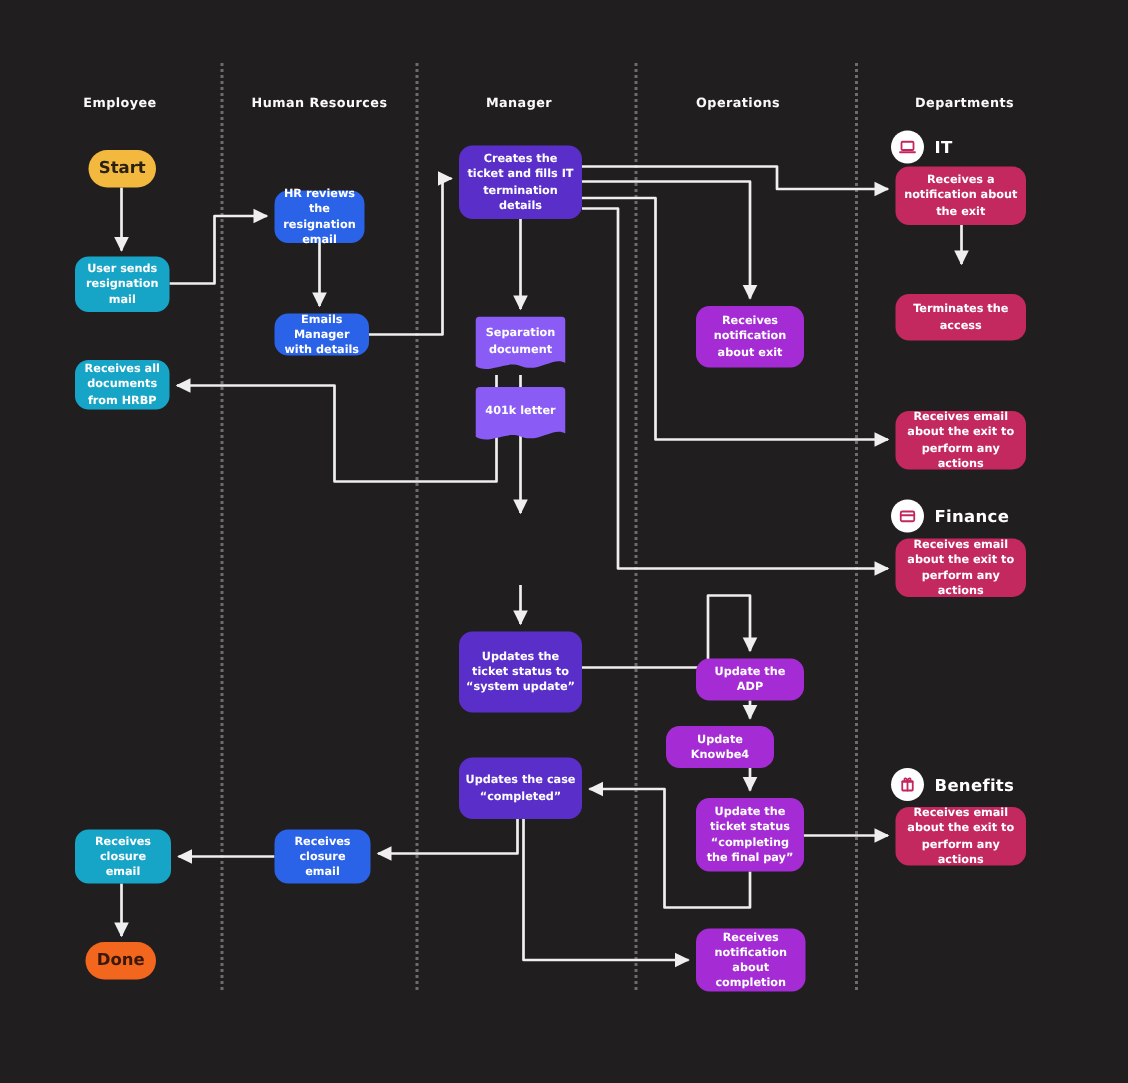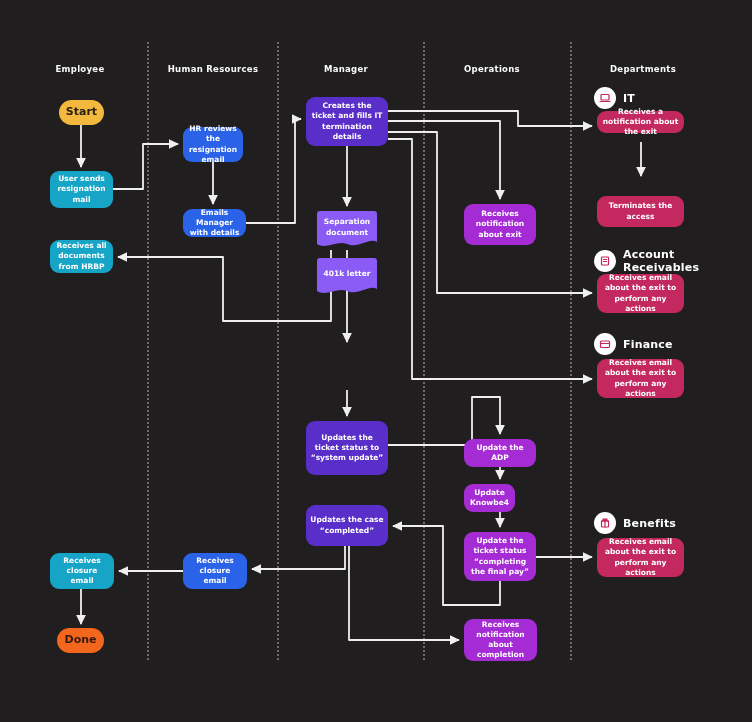--- a/index.html
+++ b/index.html
@@ -137,56 +137,47 @@
   <div class="node violet" style="left:306px;top:505px;width:82px;height:41px">
     <span>Updates the case “completed”</span>
   </div>
 
   <div class="node ops" style="left:464px;top:204px;width:72px;height:41px">
     <span>Receives notification about exit</span>
   </div>
   <div class="node ops" style="left:464px;top:439px;width:72px;height:28px">
     <span>Update the ADP</span>
   </div>
-  <div class="node ops" style="left:464px;top:484px;width:51px;height:28px">
+  <div class="node ops" style="left:444px;top:484px;width:72px;height:28px">
     <span>Update Knowbe4</span>
   </div>
   <div class="node ops" style="left:464px;top:532px;width:72px;height:49px">
     <span><span>Update the ticket status</span>
       <span class="b">“completing the final pay”</span></span>
   </div>
   <div class="node ops" style="left:464px;top:619px;width:73px;height:42px">
     <span>Receives notification about completion</span>
   </div>
 
   <div class="dept-header" style="left:594px;top:87px">
     <span class="dept-icon">
       <svg width="12" height="12" viewBox="0 0 24 24" fill="none" stroke="#c3255f" stroke-width="2.4" stroke-linecap="round">
         <rect x="4" y="5" width="16" height="11" rx="1.5"></rect>
           <path d="M2 19 H22"></path>
       </svg>
     </span>
     <span class="dept-title">IT</span>
   </div>
-  <div class="node pink" style="left:597px;top:111px;width:87px;height:22px">
+  <div class="node pink" style="left:597px;top:111px;width:87px;height:39px">
     <span>Receives a notification about the exit</span>
   </div>
   <div class="node pink" style="left:597px;top:196px;width:87px;height:31px">
     <span>Terminates the access</span>
   </div>
 
-  <div class="dept-header" style="left:594px;top:248px">
-    <span class="dept-icon">
-      <svg width="12" height="12" viewBox="0 0 24 24" fill="none" stroke="#c3255f" stroke-width="2.4" stroke-linecap="round">
-        <rect x="5" y="4" width="14" height="16" rx="1.5"></rect>
-          <path d="M9 9 H15 M9 13 H15"></path>
-      </svg>
-    </span>
-    <span class="dept-title">Account Receivables</span>
-  </div>
   <div class="node pink" style="left:597px;top:274px;width:87px;height:39px">
     <span>Receives email about the exit to perform any actions</span>
   </div>
 
   <div class="dept-header" style="left:594px;top:333px">
     <span class="dept-icon">
       <svg width="12" height="12" viewBox="0 0 24 24" fill="none" stroke="#c3255f" stroke-width="2.4" stroke-linecap="round">
         <rect x="3" y="6" width="18" height="13" rx="2"></rect>
           <path d="M3 11 H21"></path>
       </svg>

